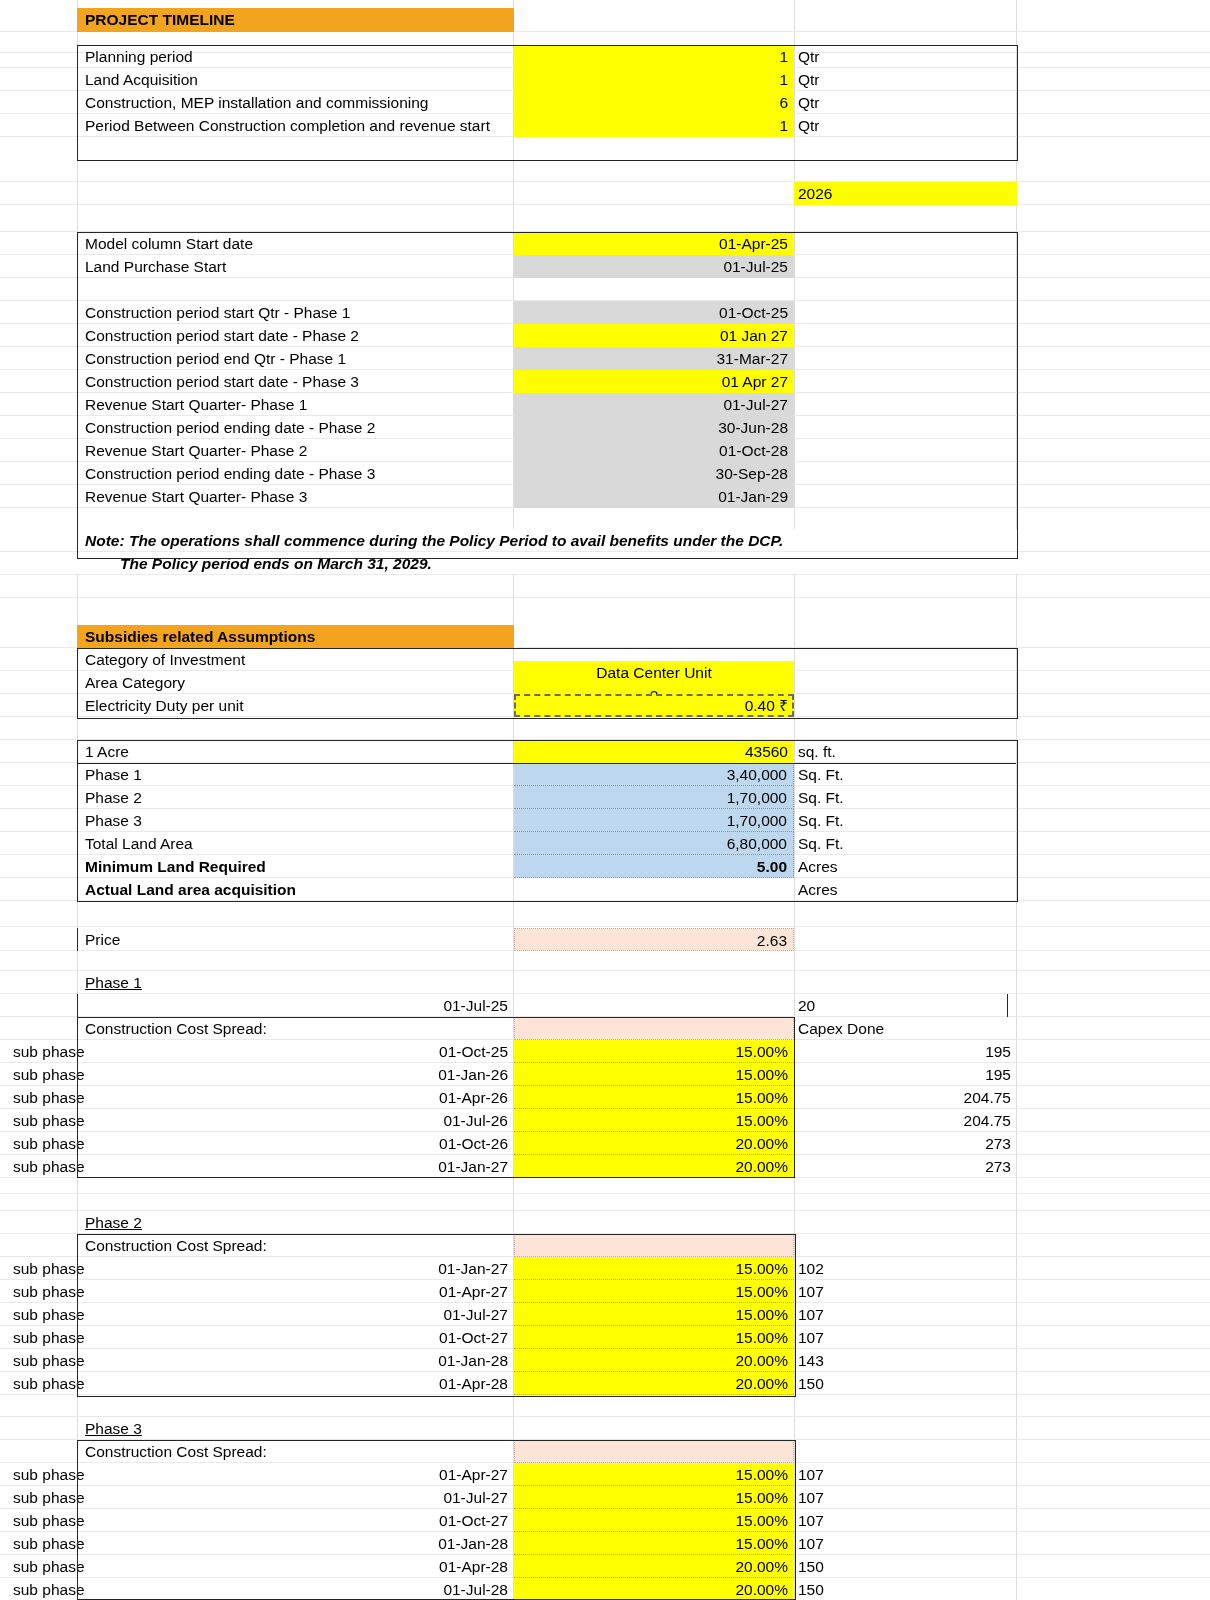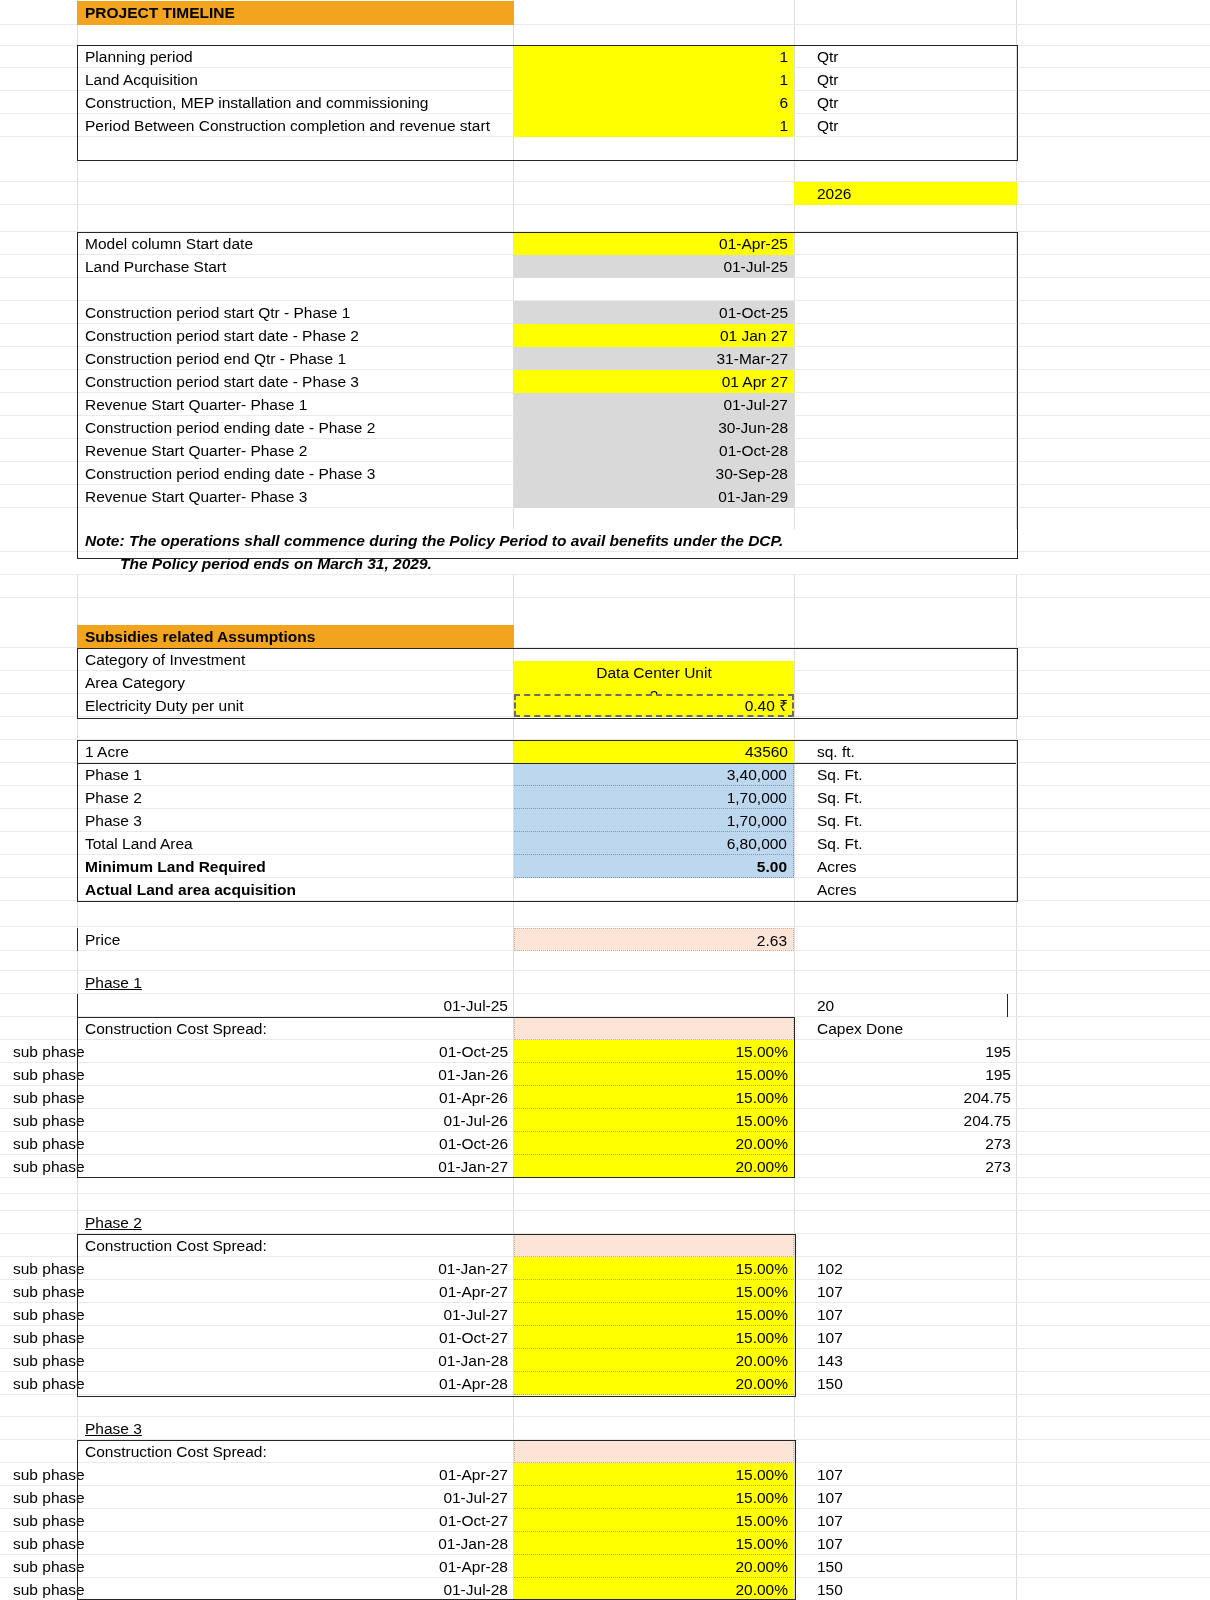--- a/index.html
+++ b/index.html
@@ -6,21 +6,21 @@
   .sheet{position:relative;width:1210px;height:1600px;background:#fff;overflow:hidden;
          font-family:"Liberation Sans",sans-serif;font-size:15.5px;color:#000;}
   .vl{position:absolute;top:0;height:1600px;width:1px;background:#dcdcdc;z-index:0;}
   .sec{position:absolute;left:0;width:1210px;z-index:1;}
   .r{position:relative;height:23px;border-bottom:1px solid #eaeaea;box-sizing:border-box;}
   .r.noline{border-bottom:none;}
   .c{position:absolute;top:0;height:23px;line-height:23px;box-sizing:border-box;white-space:nowrap;}
   .A{left:0;width:77px;padding-left:13px;}
   .B{left:77px;width:437px;padding-left:8px;}
   .C{left:514px;width:280px;padding-left:6px;}
-  .D{left:794px;width:223px;padding-left:23px;}
+  .D{left:794px;width:223px;padding-left:4px;}
   .ar{text-align:right;padding-right:6px;padding-left:0;}
   .ac{text-align:center;padding-left:0;margin-top:13px;}
   .y{background:#ffff00;}
   .g{background:#d9d9d9;}
   .bl{background:#bdd7ee;border-bottom:1px dotted #7f98ac;border-right:1px dotted #7f98ac;}
   .pc{background:#fce4d6;border:1px dotted #c9b09e;padding-left:9px;}
   .or{background:#f3a41e;}
   .yd{border-bottom:1px dotted #a8a86a;}
   .b{font-weight:bold;}
   .u{text-decoration:underline;}
@@ -34,21 +34,21 @@
 </head>
 <body>
 
 <div class="sheet">
 
   <div class="vl" style="left:77px"></div>
   <div class="vl" style="left:513px"></div>
   <div class="vl" style="left:794px"></div>
   <div class="vl" style="left:1016px"></div>
 
-  <div class="sec" style="top:1px">
+  <div class="sec" style="top:8px">
     <div class="r" style="height:24px">
       <div class="c B or b" style="height:24px;line-height:24px">PROJECT TIMELINE</div>
     </div>
     <div class="r" style="height:21px"></div>
   </div>
 
   <div class="sec" style="top:45px">
     <div class="r">
       <div class="c B">Planning period</div>
       <div class="c C y ar">1</div>

